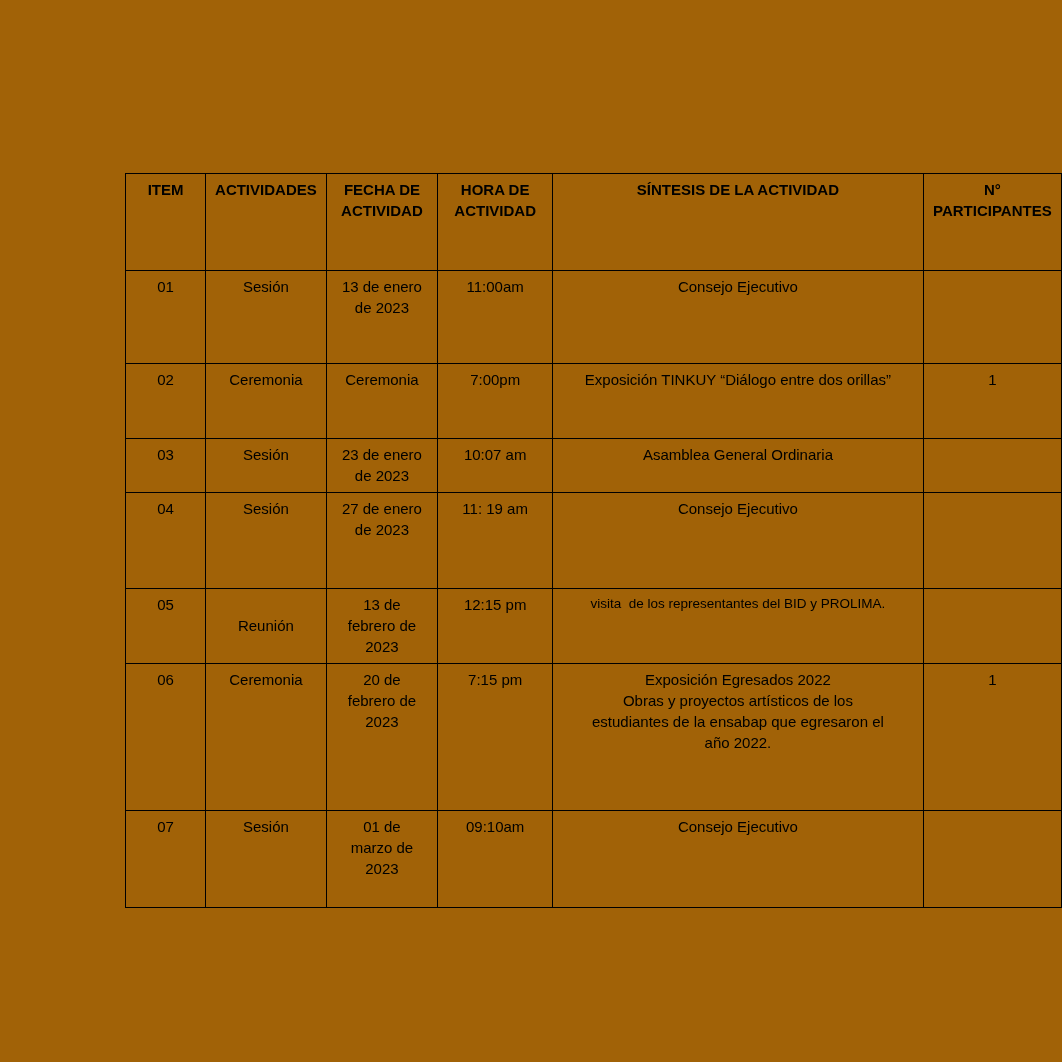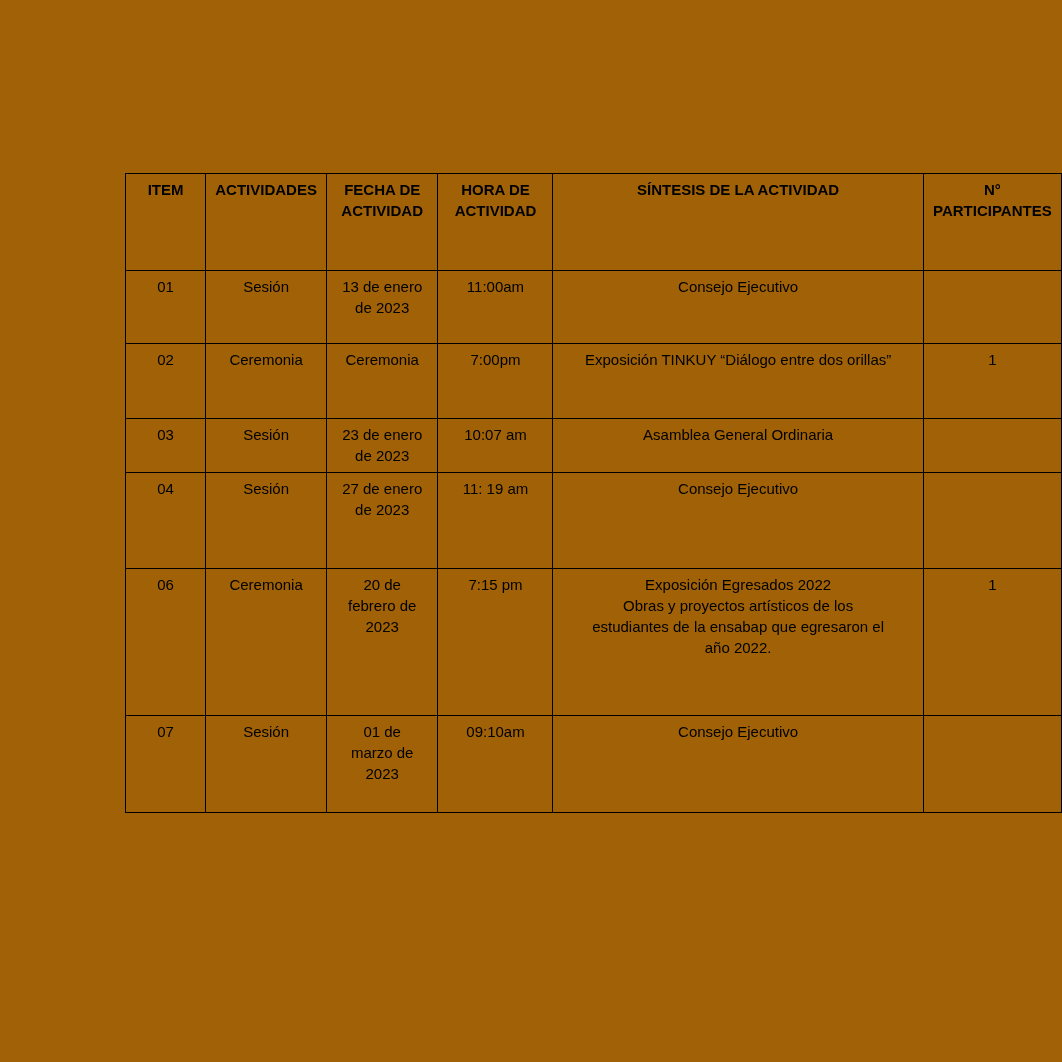--- a/index.html
+++ b/index.html
@@ -41,21 +41,21 @@
   }
   
   col.col-item   { width: 86px; }
   col.col-act    { width: 127px; }
   col.col-fecha  { width: 115px; }
   col.col-hora   { width: 119px; }
   col.col-sint   { width: 416px; }
   col.col-part   { width: 140px; }
   
   tr.rh-header { height: 97px; }
-  tr.rh-r1 { height: 73px; }
+  tr.rh-r1 { height: 93px; }
   tr.rh-r2 { height: 75px; }
   tr.rh-r3 { height: 53px; }
   tr.rh-r4 { height: 96px; }
   tr.rh-r5 { height: 75px; }
   tr.rh-r6 { height: 147px; }
   tr.rh-r7 { height: 97px; }
   
   .break-wrap {
     display: inline-block;
     max-width: 106px;
@@ -117,20 +117,31 @@
       </tr>
       <tr class="rh-r4">
         <td>04</td>
         <td>Sesión</td>
         <td>27 de enero
 de 2023</td>
         <td>11: 19 am</td>
         <td>Consejo Ejecutivo</td>
         <td></td>
       </tr>
+      <tr class="rh-r5">
+        <td>05</td>
+        <td>
+Reunión</td>
+        <td>13 de
+febrero de
+2023</td>
+        <td>12:15 pm</td>
+        <td class="left small">visita  de los representantes del BID y PROLIMA.</td>
+        <td></td>
+      </tr>
       <tr class="rh-r6">
         <td>06</td>
         <td>Ceremonia</td>
         <td>20 de
 febrero de
 2023</td>
         <td>7:15 pm</td>
         <td>Exposición Egresados 2022
 Obras y proyectos artísticos de los
 estudiantes de la ensabap que egresaron el

